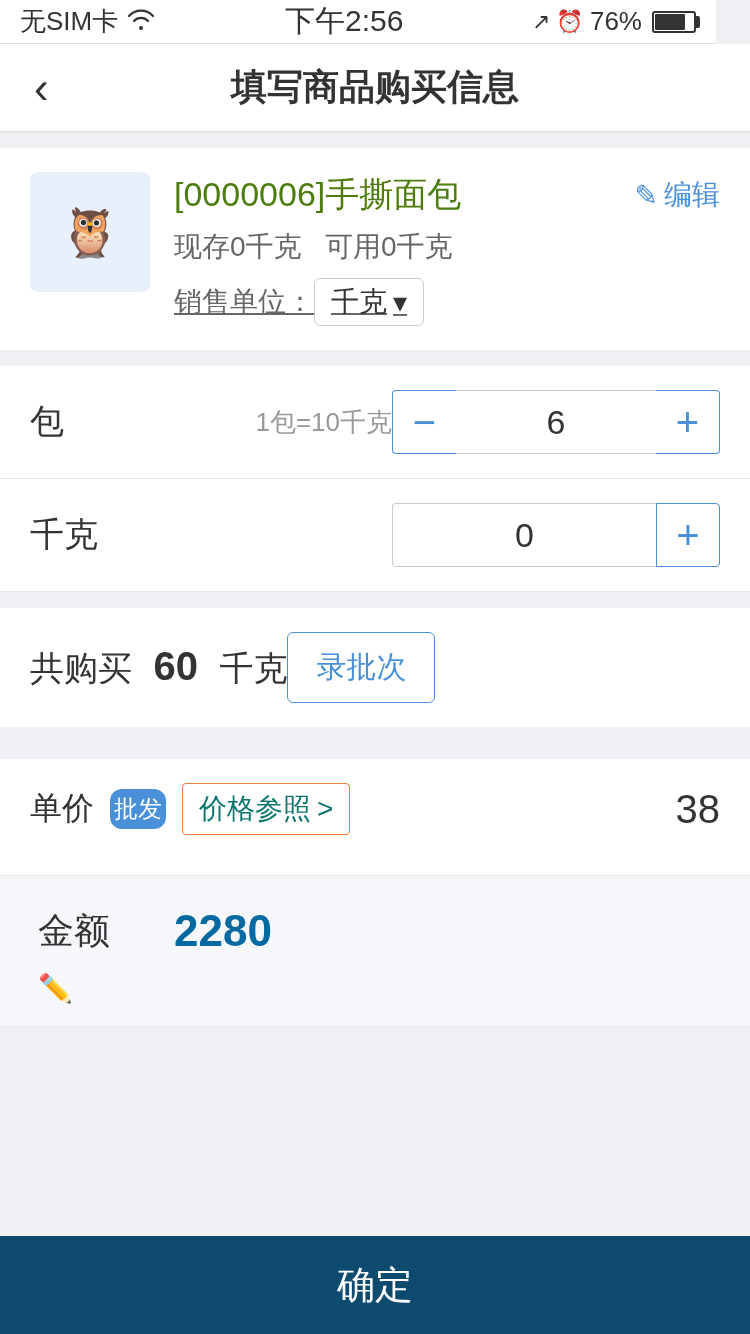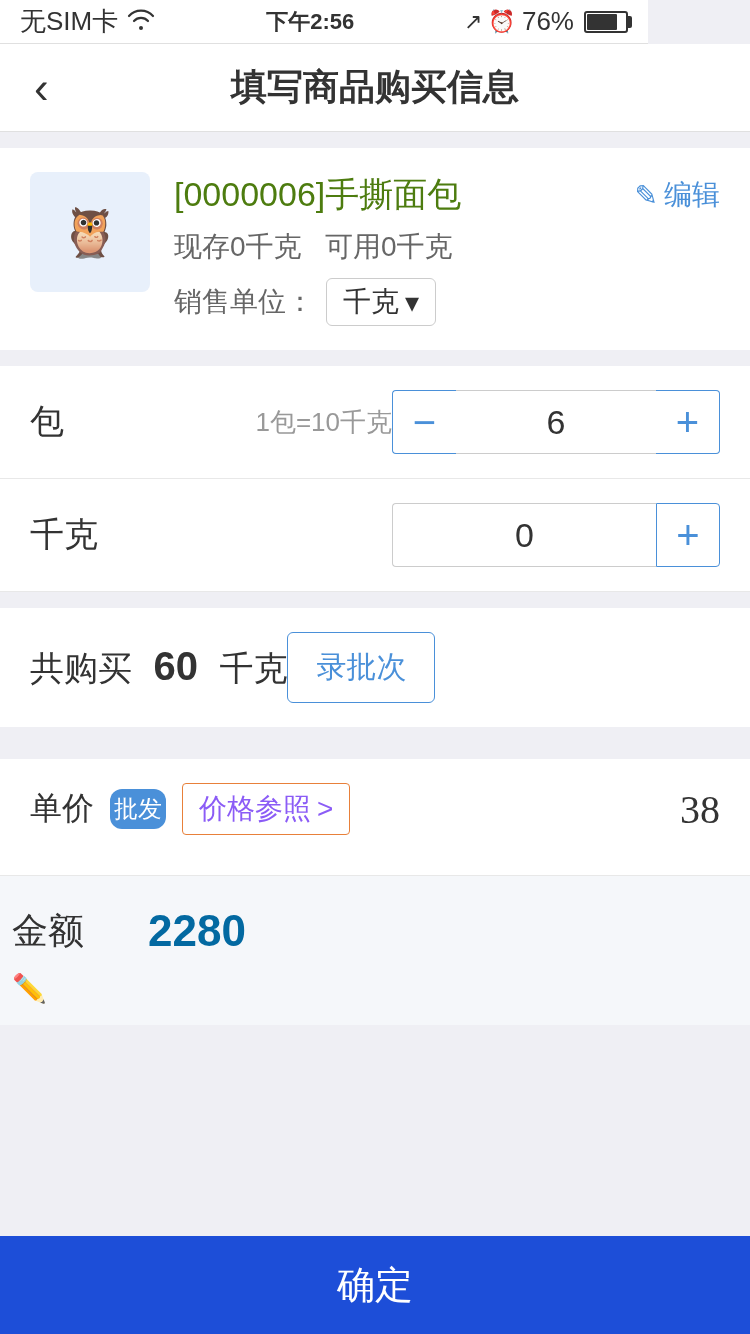--- a/index.html
+++ b/index.html
@@ -8,33 +8,33 @@
       width: 750px;
       min-height: 1334px;
       font-family: -apple-system, "PingFang SC", "Helvetica Neue", Arial, sans-serif;
       background: #efeff4;
       font-size: 32px;
       color: #333;
     }
 
     
     .status-bar {
-      width: 648px;
+      width: 716px;
       height: 44px;
       background: #fff;
       display: flex;
       align-items: center;
       justify-content: space-between;
       padding: 0 20px;
       font-size: 26px;
       color: #333;
       border-bottom: 1px solid #e0e0e0;
     }
     .status-left { display: flex; align-items: center; gap: 8px; }
-    .status-center { font-size: 22px; font-weight: 700; }
+    .status-center { font-size: 30px; font-weight: 400; }
     .status-right { display: flex; align-items: center; gap: 6px; }
     .battery-icon {
       display: inline-block;
       width: 44px;
       height: 22px;
       border: 2px solid #333;
       border-radius: 3px;
       position: relative;
       margin-left: 4px;
     }
@@ -117,23 +117,23 @@
       margin-bottom: 10px;
     }
     .product-stock {
       font-size: 28px;
       color: #666;
       margin-bottom: 12px;
     }
     .product-unit-row {
       display: flex;
       align-items: center;
-      gap: 12px;
       font-size: 28px;
       color: #666;
+      text-decoration: underline;
     }
     .unit-select {
       border: 1px solid #ccc;
       border-radius: 6px;
       padding: 4px 16px;
       font-size: 28px;
       color: #333;
       background: #fff;
       display: flex;
       align-items: center;
@@ -267,42 +267,41 @@
     }
     .price-tag {
       background: #4a90d9;
       color: #fff;
       font-size: 24px;
       padding: 4px 4px;
       border-radius: 12px;
     }
     .price-ref-btn {
       border: 1.5px solid #e8803a;
-      color: #8b5cf6;
+      color: #0f766e;
       background: #fff;
       padding: 6px 16px;
       border-radius: 4px;
       font-size: 28px;
       display: flex;
       align-items: center;
       gap: 6px;
       cursor: pointer;
     }
     .price-value {
       margin-left: auto;
       font-size: 40px;
       color: #333;
       font-weight: 500;
-      font-family: Liberation Serif, serif;
     }
 
     
     .amount-section {
       background: #f5f7fa;
-      padding: 30px 12px 20px;
+      padding: 30px 38px 20px;
       border-top: 1px solid #e8e8e8;
     }
     .amount-row {
       display: flex;
       align-items: center;
       gap: 16px;
       margin-bottom: 16px;
     }
     .amount-label {
       font-size: 36px;
@@ -330,21 +329,21 @@
       height: 300px;
       background: #efeff4;
     }
 
     
     .confirm-btn-area {
       position: fixed;
       bottom: 0;
       left: 0;
       width: 750px;
-      background: #1d4ed8;
+      background: #0c4a6e;
       height: 98px;
       display: flex;
       align-items: center;
       justify-content: center;
       cursor: pointer;
     }
     .confirm-btn-label {
       font-size: 38px;
       color: #fff;
       font-weight: 500;

